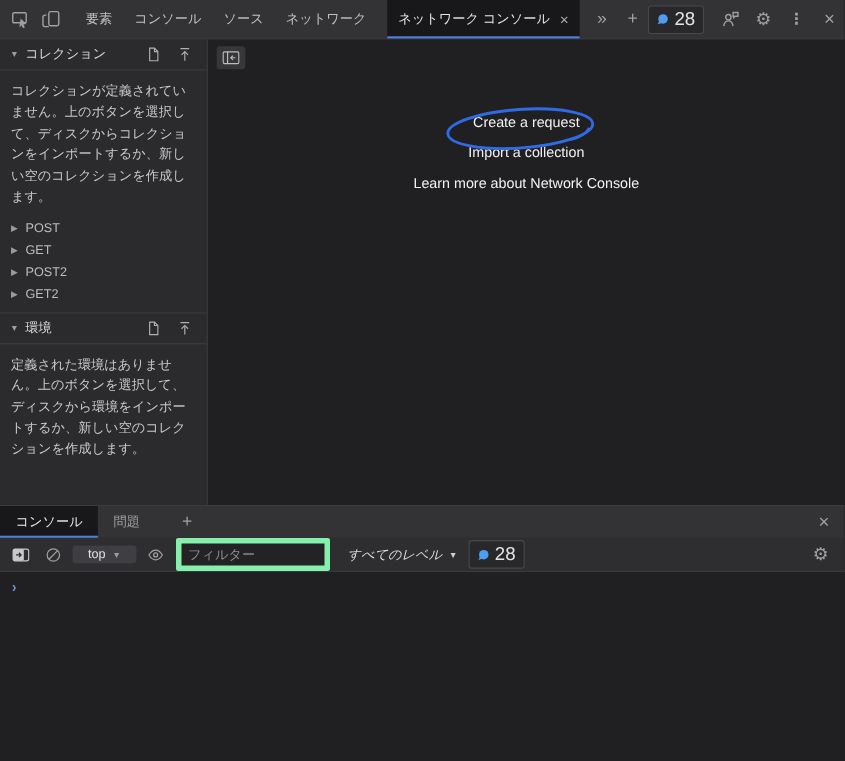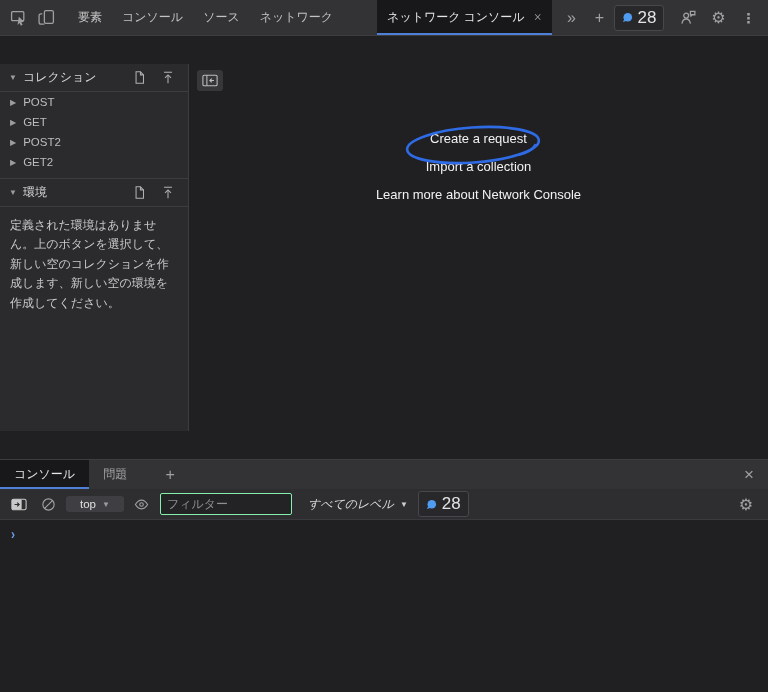--- a/index.html
+++ b/index.html
@@ -2,21 +2,21 @@
 <html><head>
 <meta charset="utf-8">
 <style>
   html,body{margin:0;padding:0;}
   body{
     width:768px;height:692px;overflow:hidden;
     background:#202023;
     font-family:"Liberation Sans","DejaVu Sans",sans-serif;
     color:#cccccc;-webkit-font-smoothing:antialiased;
   }
-  .devtools{display:flex;flex-direction:column;width:768px;height:548px;gap:28px;}
+  .devtools{display:flex;flex-direction:column;width:768px;height:548px;}
 
   
   .topbar{
     height:35px;flex:0 0 35px;background:#333336;
     display:flex;align-items:stretch;border-bottom:1px solid #3d3d41;
     user-select:none;
   }
   .icon-btn{
     display:flex;align-items:center;justify-content:center;
     color:#a0a0a0;min-width:28px;cursor:pointer;
@@ -99,21 +99,21 @@
   .drawer-toolbar{
     height:30px;flex:0 0 30px;background:#2e2e31;display:flex;align-items:center;
     padding:0 8px;gap:7px;border-bottom:1px solid #3a3a3e;
   }
   .context-select{
     display:flex;align-items:center;gap:6px;background:#3f3f43;border-radius:3px;
     padding:2px 14px;font-size:11.5px;color:#e0e0e0;cursor:pointer;
   }
   .context-select .tri-down{font-size:8px;color:#9c9c9c;}
   .filter-input{
-    width:118px;height:18px;background:#232326;border:1px solid #86efac;
+    width:118px;height:18px;background:#232326;border:5px solid #86efac;
     border-radius:2px;color:#cfcfcf;font-size:12px;padding:1px 6px;outline:none;
     font-family:"Liberation Sans","DejaVu Sans",sans-serif;
   }
   .filter-input::placeholder{color:#8f8f8f;}
   .level-select{
     display:flex;align-items:center;gap:6px;font-size:12px;color:#dadada;cursor:pointer;
     padding:0 3px;
     font-style:italic;
   }
   .drawer-toolbar .gear-right{margin-left:auto;}
@@ -150,21 +150,21 @@
     </div>
     <div class="tab">
       <span>コンソール</span>
     </div>
     <div class="tab">
       <span>ソース</span>
     </div>
     <div class="tab">
       <span>ネットワーク</span>
     </div>
-    <div class="tab active" style="margin-left:34px;font-family:Liberation Serif, serif;">
+    <div class="tab active" style="margin-left:9px;">
       <span>ネットワーク コンソール</span>
       <span class="tab-close">×</span>
     </div>
     <div class="icon-btn" style="margin-left:6px;">
       <span class="glyph big">»</span>
     </div>
     <div class="icon-btn">
       <span class="glyph big">+</span>
     </div>
 
@@ -213,20 +213,21 @@
           </svg>
         </span>
         <span class="mini-icon">
           <svg width="14" height="15" viewBox="0 0 16 16" fill="none" stroke="#b0b0b0" stroke-width="1.2">
             <path d="M3.5 2h9"></path>
             <path d="M8 14.5V5.2"></path>
             <path d="M4.6 8.4L8 5l3.4 3.4"></path>
           </svg>
         </span>
       </div>
+      <div class="section-desc">コレクションが定義されていません。上のボタンを選択して、ディスクからコレクションをインポートするか、新しい空のコレクションを作成します。</div>
 
       <div class="tree-item">
         <span class="tri">▶</span>
         <span>POST</span>
       </div>
       <div class="tree-item">
         <span class="tri">▶</span>
         <span>GET</span>
       </div>
       <div class="tree-item">
@@ -249,21 +250,21 @@
           </svg>
         </span>
         <span class="mini-icon">
           <svg width="14" height="15" viewBox="0 0 16 16" fill="none" stroke="#b0b0b0" stroke-width="1.2">
             <path d="M3.5 2h9"></path>
             <path d="M8 14.5V5.2"></path>
             <path d="M4.6 8.4L8 5l3.4 3.4"></path>
           </svg>
         </span>
       </div>
-      <div class="section-desc">定義された環境はありません。上のボタンを選択して、新しい空のコレクションを作成します、新しい空の環境を作成してください。</div>
+      <div class="section-desc">定義された環境はありません。上のボタンを選択して、ディスクから環境をインポートするか、新しい空のコレクションを作成します。</div>
     </div>
 
     <div class="main">
       <div class="panel-toggle">
         <span style="display:flex;">
           <svg width="16" height="13" viewBox="0 0 18 14" fill="none" stroke="#bdbdbd" stroke-width="1.2">
             <rect x="1" y="1" width="16" height="12" rx="1.5"></rect>
             <line x1="5.5" y1="1" x2="5.5" y2="13"></line>
             <path d="M13.5 7H9"></path>
             <path d="M11 4.8L8.8 7l2.2 2.2"></path>

